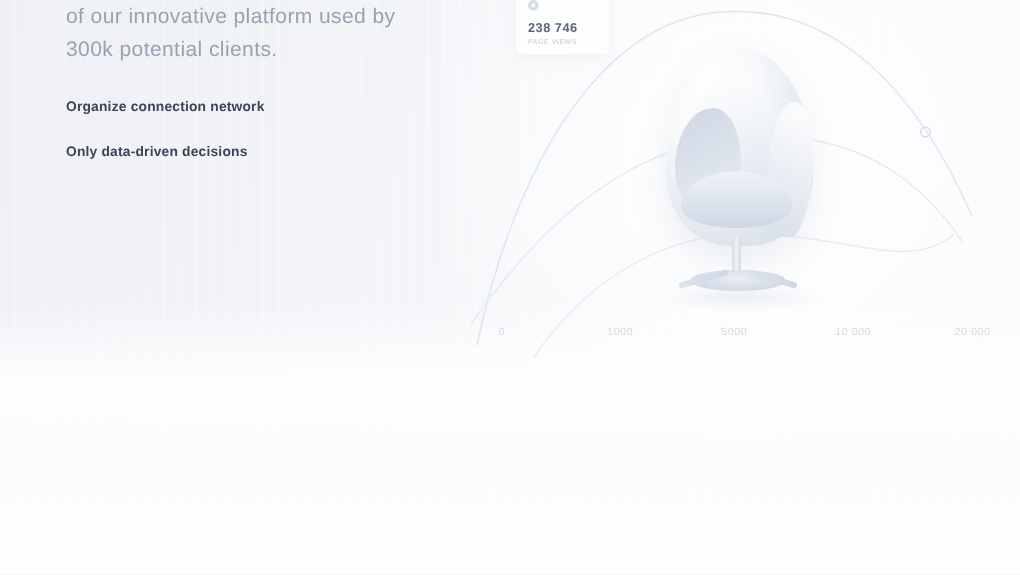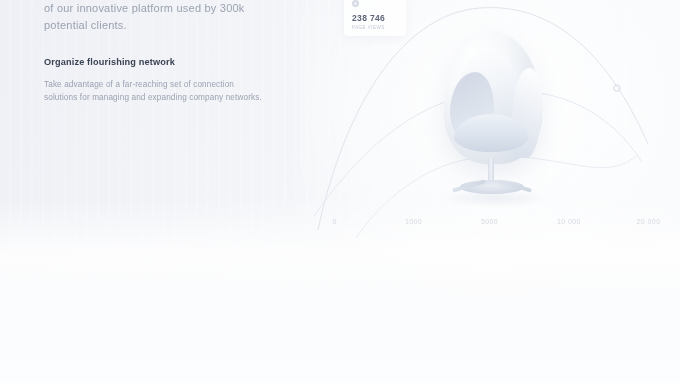--- a/index.html
+++ b/index.html
@@ -32,21 +32,21 @@
     position:absolute; left:300px; top:-80px; width:430px; height:400px;
     background:radial-gradient(ellipse at 45% 45%, rgba(255,255,255,.95) 0%, rgba(255,255,255,.45) 45%, rgba(255,255,255,0) 72%);
     pointer-events:none;
   }
 
   
   #features {
     position:absolute; left:44px; top:0px; width:246px;
   }
   .lead-line {
-    font-size:11px; line-height:1.55;
+    font-size:14px; line-height:1.55;
     color:#9aa2b1; letter-spacing:.02em;
     margin-bottom:23px;
   }
   .feature { margin-bottom:20px; }
   .feature:last-child { margin-bottom:0; }
   .f-title {
     font-size:9.2px; font-weight:bold; color:#3b4455;
     letter-spacing:.015em; margin-bottom:11px;
   }
   .f-body {
@@ -157,31 +157,28 @@
 <div id="page">
 
   <div id="bands"></div>
   <div id="softglow"></div>
 
   <div id="features">
 
     <div class="lead-line">of our innovative platform used by 300k potential clients.</div>
 
     <div class="feature">
-      <div class="f-title">Organize flourishing network</div>
-      <div class="f-body">
-        <span>Take advantage of a far-reaching set of connection</span>
-        <span>solutions for managing and expanding company networks.</span>
-      </div>
+      <div class="f-title">Organize connection network</div>
     </div>
 
     <div class="feature">
     </div>
 
     <div class="feature">
+      <div class="f-title">Only data-driven decisions</div>
     </div>
 
   </div>
 
   <div id="stage">
 
     <svg viewBox="0 0 368 280" preserveAspectRatio="none">
       <path d="M 6 264 C 30 150, 86 48, 168 42 C 246 36, 300 96, 336 178" fill="none" stroke="#e0e5ed" stroke-width="1"></path>
       <path d="M 2 250 C 40 196, 96 134, 176 126 C 252 118, 300 150, 330 196" fill="none" stroke="#e6eaf1" stroke-width="1"></path>
       <path d="M 44 272 C 78 222, 132 186, 198 190 C 262 194, 296 214, 324 190" fill="none" stroke="#e9edf3" stroke-width="1"></path>

